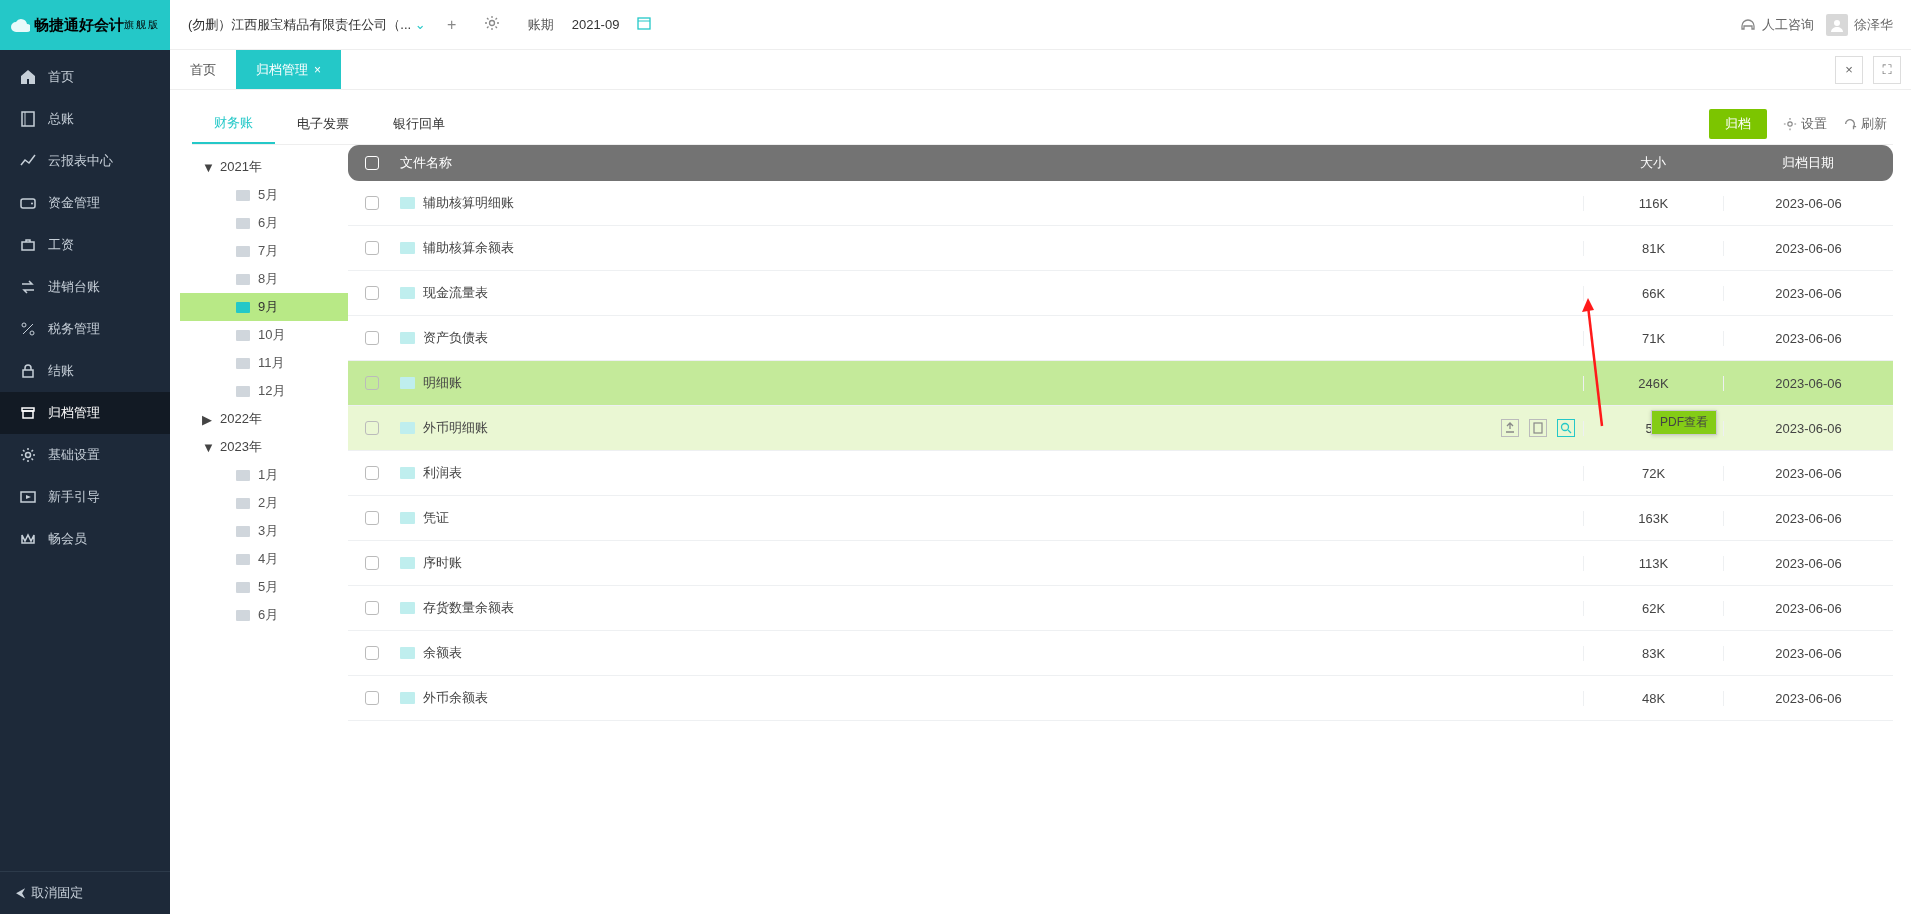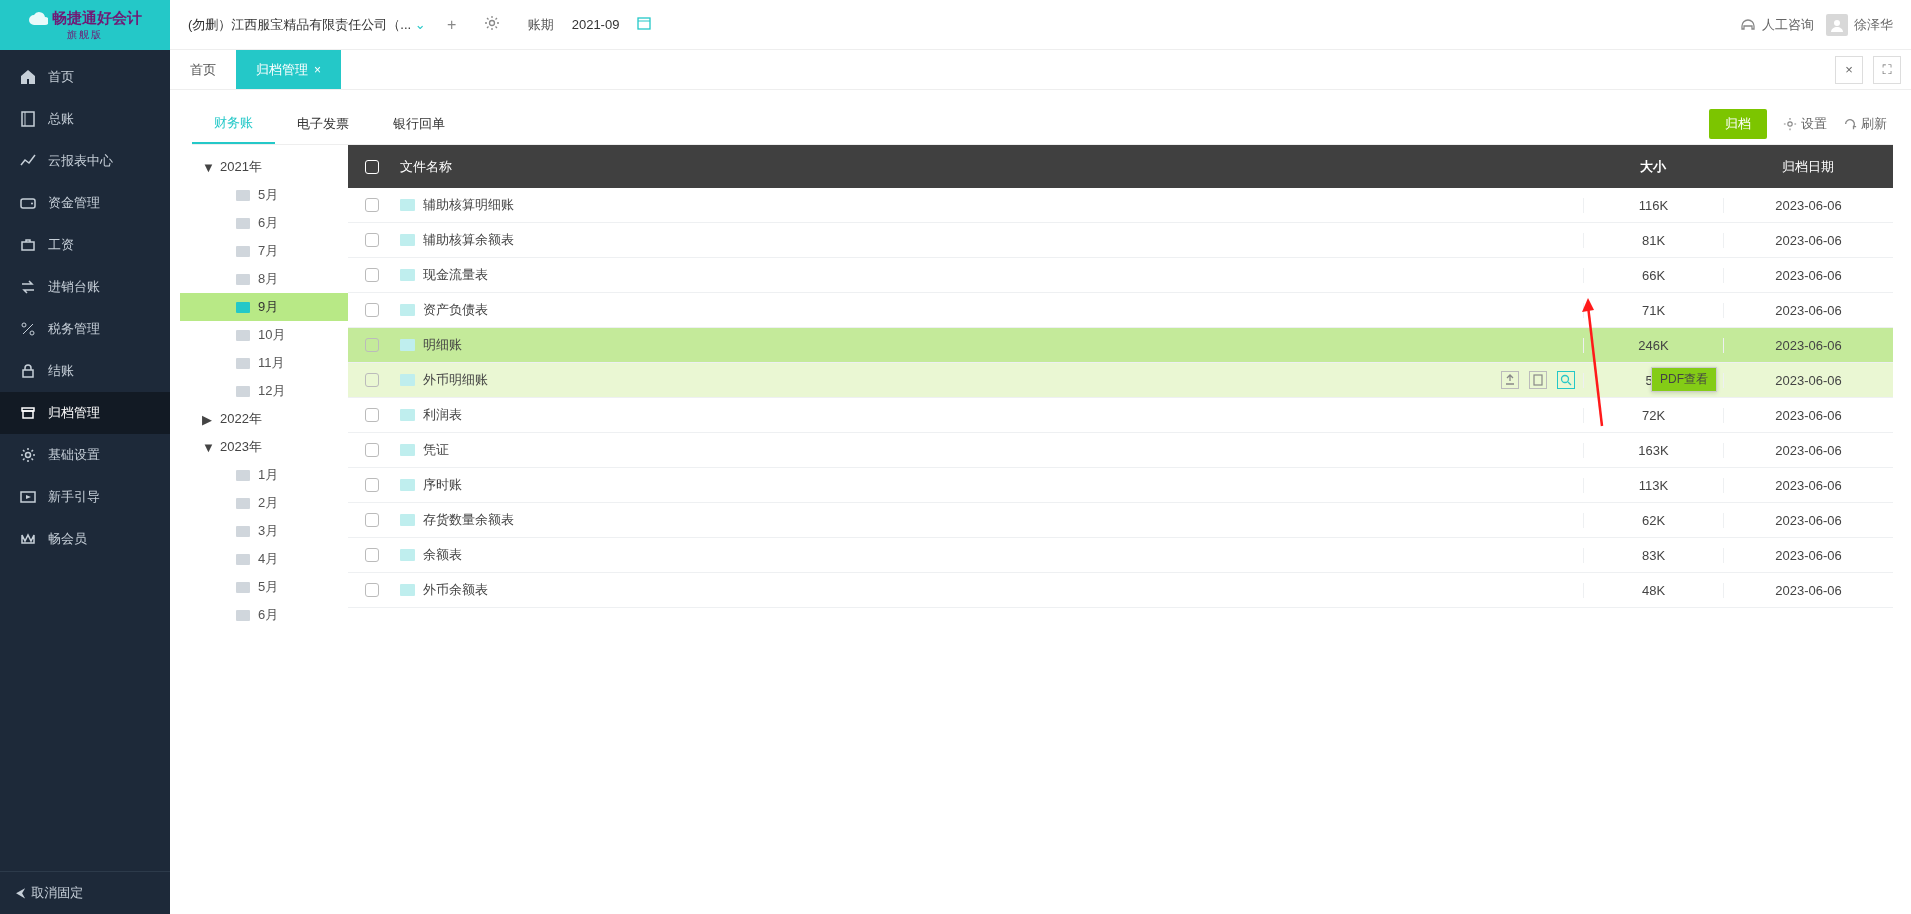--- a/index.html
+++ b/index.html
@@ -1,20 +1,20 @@
 <!DOCTYPE html>
 <html><head>
 <meta charset="utf-8">
 <style>
 * { margin:0; padding:0; box-sizing:border-box; font-family:"Microsoft YaHei","PingFang SC",Arial,sans-serif; }
 body { background:#fff; color:#333; font-size:13px; overflow:hidden; width:1911px; height:914px; }
 
 
 .sidebar { position:fixed; left:0; top:0; width:170px; height:100%; background:#1d2939; color:#c6cfd8; display:flex; flex-direction:column; }
-.brand { background:#24c8c8; height:50px; display:flex; align-items:center; justify-content:center; flex-direction:column; color:#701a75; }
+.brand { background:#24c8c8; height:50px; display:flex; align-items:center; justify-content:center; flex-direction:row; color:#000000; }
 .brand-top { display:flex; align-items:center; gap:4px; font-size:15px; font-weight:bold; }
 .brand-sub { font-size:10px; letter-spacing:2px; }
 .menu { flex:1; overflow:auto; padding-top:6px; }
 .menu-item { display:flex; align-items:center; gap:12px; padding:12px 20px; cursor:pointer; color:#c6cfd8; }
 .menu-item.active { background:#121a24; color:#fff; }
 .menu-item svg, .menu-item .icon { width:16px; height:16px; flex-shrink:0; }
 .sidebar-footer { padding:12px 16px; border-top:1px solid #2c3a4a; display:flex; align-items:center; gap:6px; color:#c6cfd8; cursor:pointer; }
 
 
 .topbar { position:fixed; left:170px; right:0; top:0; height:50px; background:#fff; border-bottom:1px solid #eee; display:flex; align-items:center; padding:0 18px; gap:12px; color:#555; z-index:5; }
@@ -49,30 +49,30 @@
 .year-tree { width:168px; padding:8px 0; overflow:auto; }
 .tree-node { display:flex; align-items:center; gap:8px; padding:5px 10px 5px 22px; color:#444; cursor:pointer; }
 .tree-node.year { padding-left:22px; font-weight:500; }
 .tree-node.month { padding-left:56px; color:#555; }
 .tree-node.month.active { background:#b8e986; color:#333; }
 .tree-caret { width:10px; display:inline-block; color:#444; }
 .tree-folder { width:14px; height:11px; background:#d0d6dc; border-radius:1px; display:inline-block; }
 .tree-node.month.active .tree-folder { background:#24c8c8; }
 
 .file-table { flex:1; display:flex; flex-direction:column; }
-.thead { display:flex; align-items:center; background:#404040; color:#fff; height:43px; }
+.thead { display:flex; align-items:center; background:#737373; color:#fff; height:36px;border-radius:11px; }
 .th-check { width:48px; display:flex; justify-content:center; }
 .th-name { flex:1; padding-left:4px; }
-.th-size { width:140px; text-align:center;font-weight:bold; }
+.th-size { width:140px; text-align:center; }
 .th-date { width:170px; text-align:center; }
 .chk { width:14px; height:14px; border:1px solid #fff; border-radius:3px; display:inline-block; }
 .row .chk { border-color:#bbb; }
 
 .tbody { flex:1; overflow:auto; }
-.row { display:flex; align-items:center; height:35px; border-bottom:1px solid #eef0f2; color:#444; position:relative; }
+.row { display:flex; align-items:center; height:45px; border-bottom:1px solid #eef0f2; color:#444; position:relative; }
 .row.selected { background:#c4ea9a; }
 .row.hovered { background:#eaf7d3; }
 .cell-check { width:48px; display:flex; justify-content:center; }
 .cell-name { flex:1; display:flex; align-items:center; gap:8px; padding-left:4px; }
 .cell-size { width:140px; text-align:center; border-left:1px solid #eef0f2; }
 .cell-date { width:170px; text-align:center; border-left:1px solid #eef0f2; }
 .file-icon { width:15px; height:12px; background:#bfeeee; border-radius:1px; display:inline-block; }
 
 .row .hover-icons { position:absolute; right:318px; display:flex; gap:10px; color:#888; }
 .hover-icons .hi { width:18px; height:18px; border:1px solid #bbb; display:flex; align-items:center; justify-content:center; font-size:11px; cursor:pointer; }

